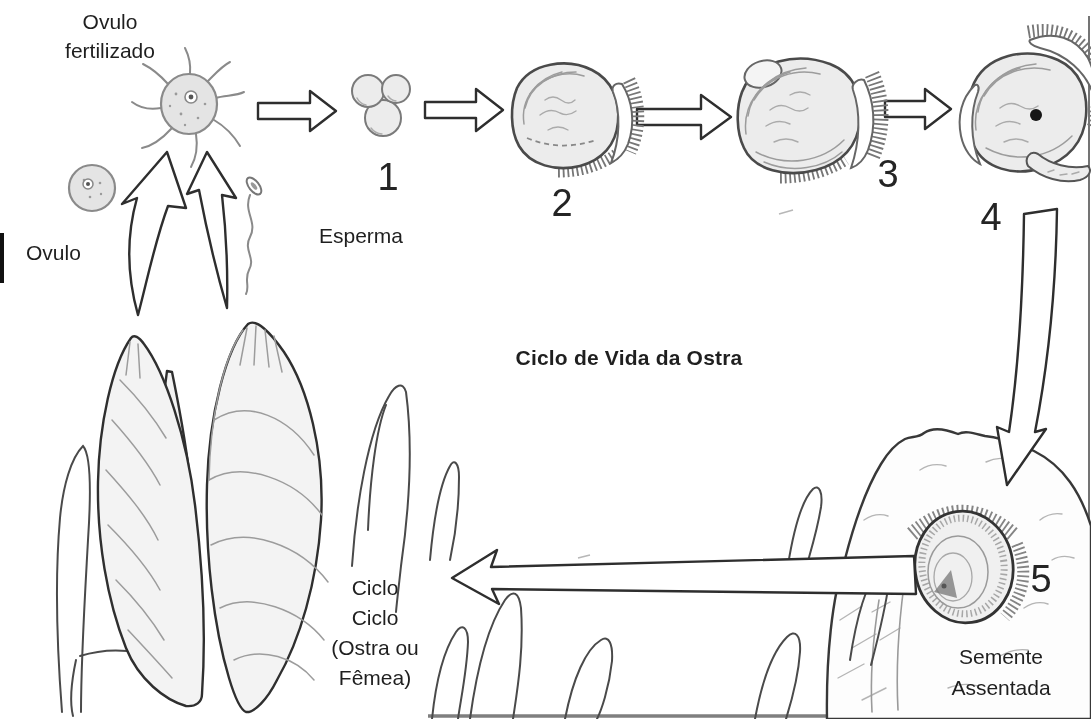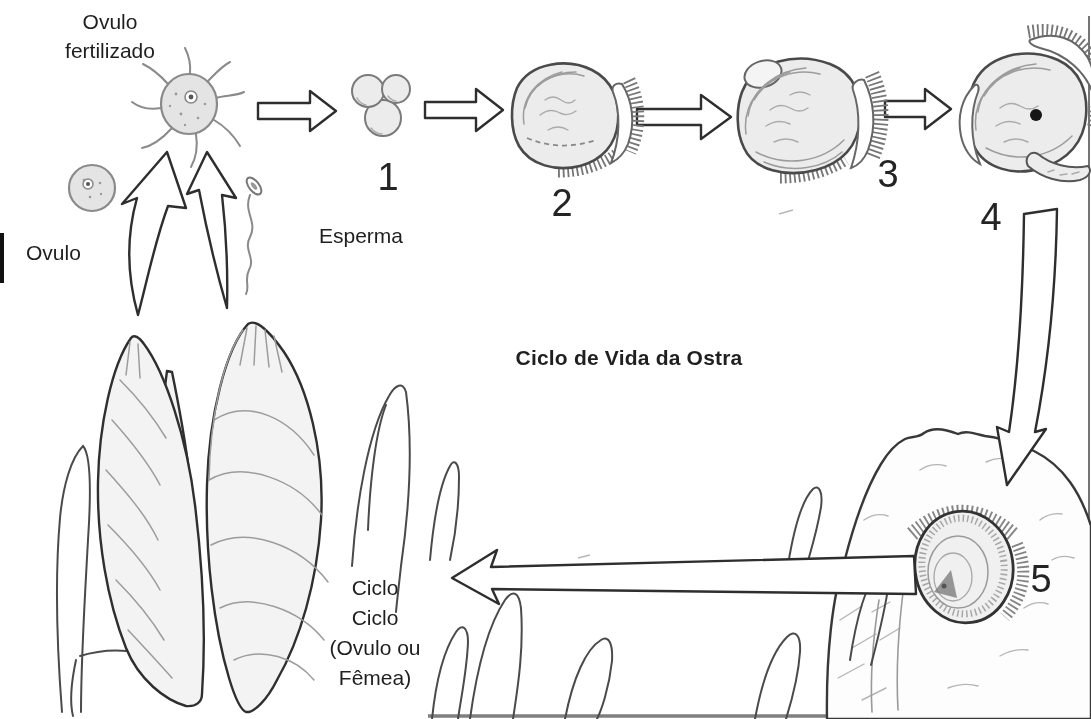--- a/index.html
+++ b/index.html
@@ -226,18 +226,22 @@
   <div class="lbl num center" style="left:562px;top:182px">2</div>
   <div class="lbl num center" style="left:888px;top:153px">3</div>
   <div class="lbl num center" style="left:991px;top:196px">4</div>
   <div class="lbl num center" style="left:1041px;top:558px">5</div>
 
   <div class="lbl center title" style="left:629px;top:346px">Ciclo de Vida da Ostra</div>
 
   <div class="lbl center" style="left:375px;top:573px;line-height:30px">
     <span class="line">Ciclo</span>
     <span class="line">Ciclo</span>
-    <span class="line">(Ovulo ou</span>
+    <span class="line">(Ostra ou</span>
     <span class="line">Fêmea)</span>
   </div>
 
+  <div class="lbl center" style="left:1001px;top:641px;line-height:31px">
+    <span class="line">Semente</span>
+    <span class="line">Assentada</span>
+  </div>
 
 </div>
 
 </body></html>

